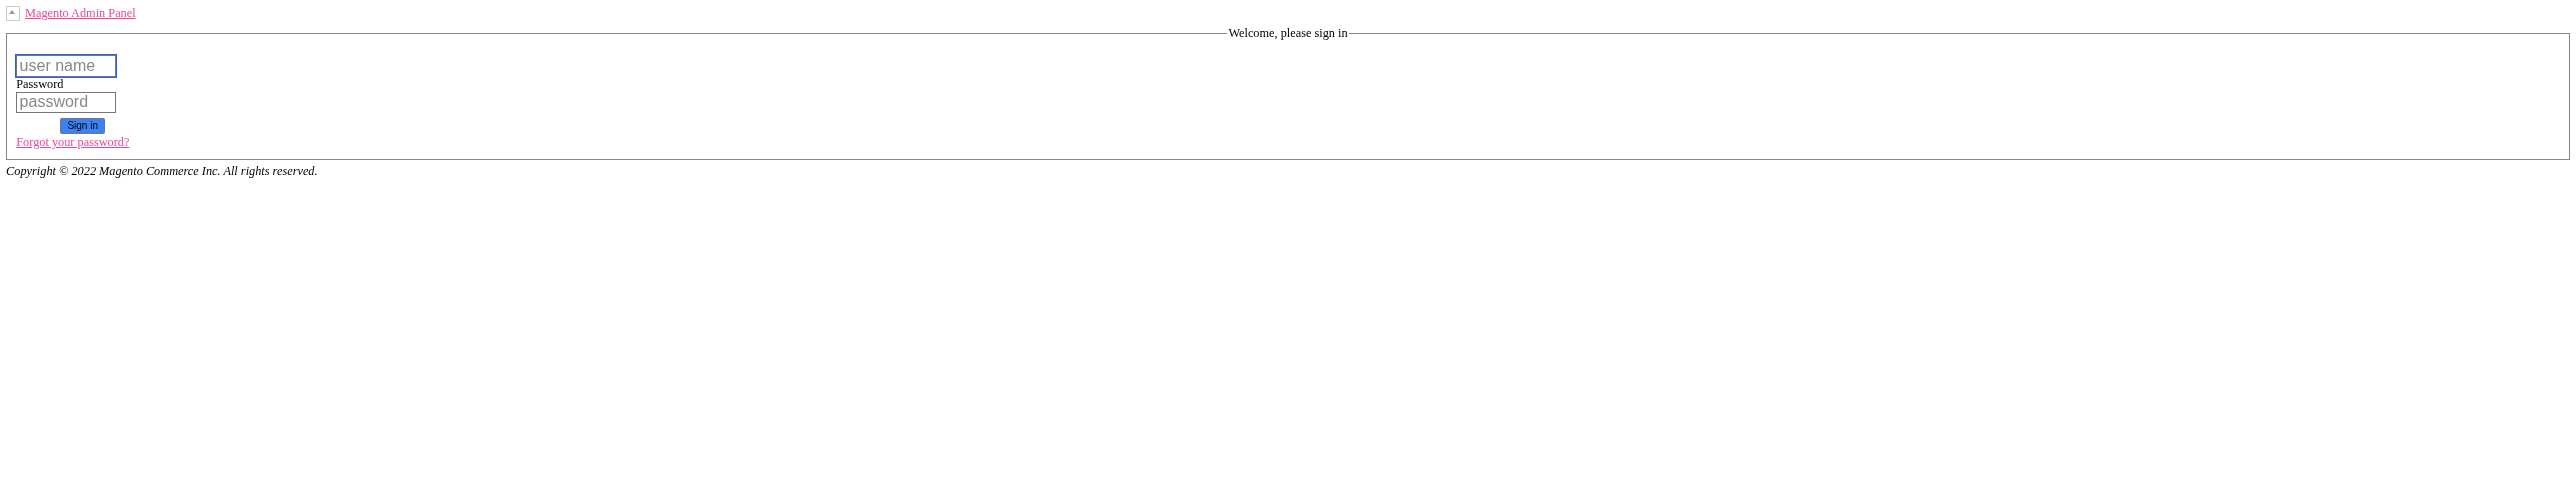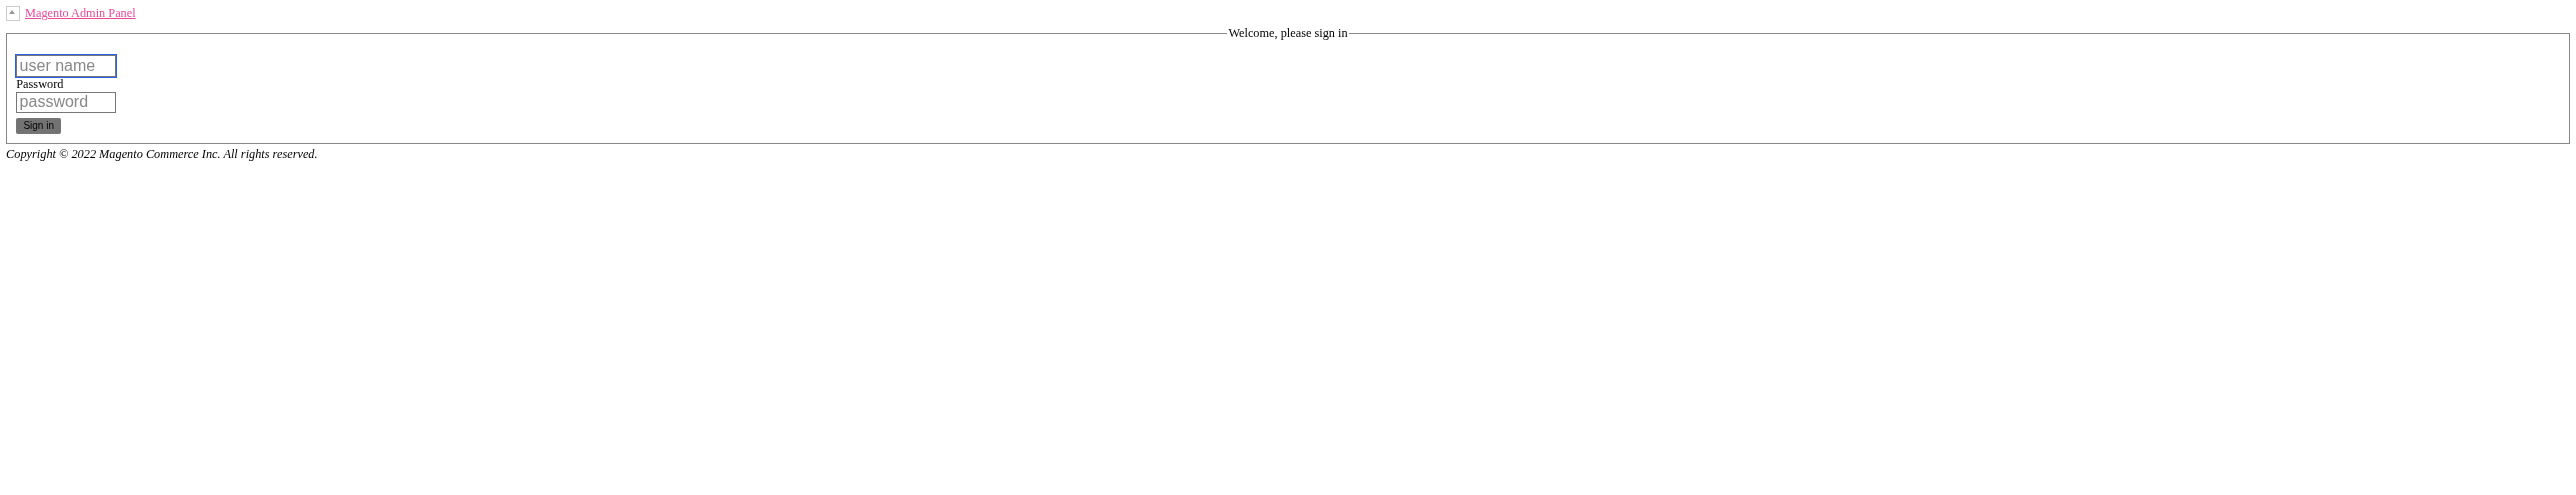--- a/index.html
+++ b/index.html
@@ -72,23 +72,24 @@
       outline-offset: -0.8px;
     }
     input::placeholder {
       color: #888;
     }
     button {
       font-family: Arial, sans-serif;
       font-size: 10px;
       padding: 1.5px 6.1px;
       margin-top: 4.6px;
-      background: #737373;
+      background: #3b82f6;
       border: 0.8px solid #767676;
       border-radius: 1.5px;
+      margin-left: 44px;
     }
     .forgot-link {
       color: #0000EE;
       display: block;
       margin-top: 1.5px;
     }
     .copyright {
       margin-top: 3.1px;
       font-style: italic;
     }
@@ -110,19 +111,20 @@
     <input type="text" class="focused" placeholder="user name" style="">
   </div>
   
   <div>
     <label>Password</label>
     <input type="password" placeholder="password" style="">
   </div>
   
   <button>Sign in</button>
   
+  <a href="#" class="forgot-link">Forgot your password?</a>
 </fieldset>
 
 <div class="copyright">Copyright © 2022 Magento Commerce Inc. All rights reserved.</div>
 
 
 
 
 
 </body></html>

